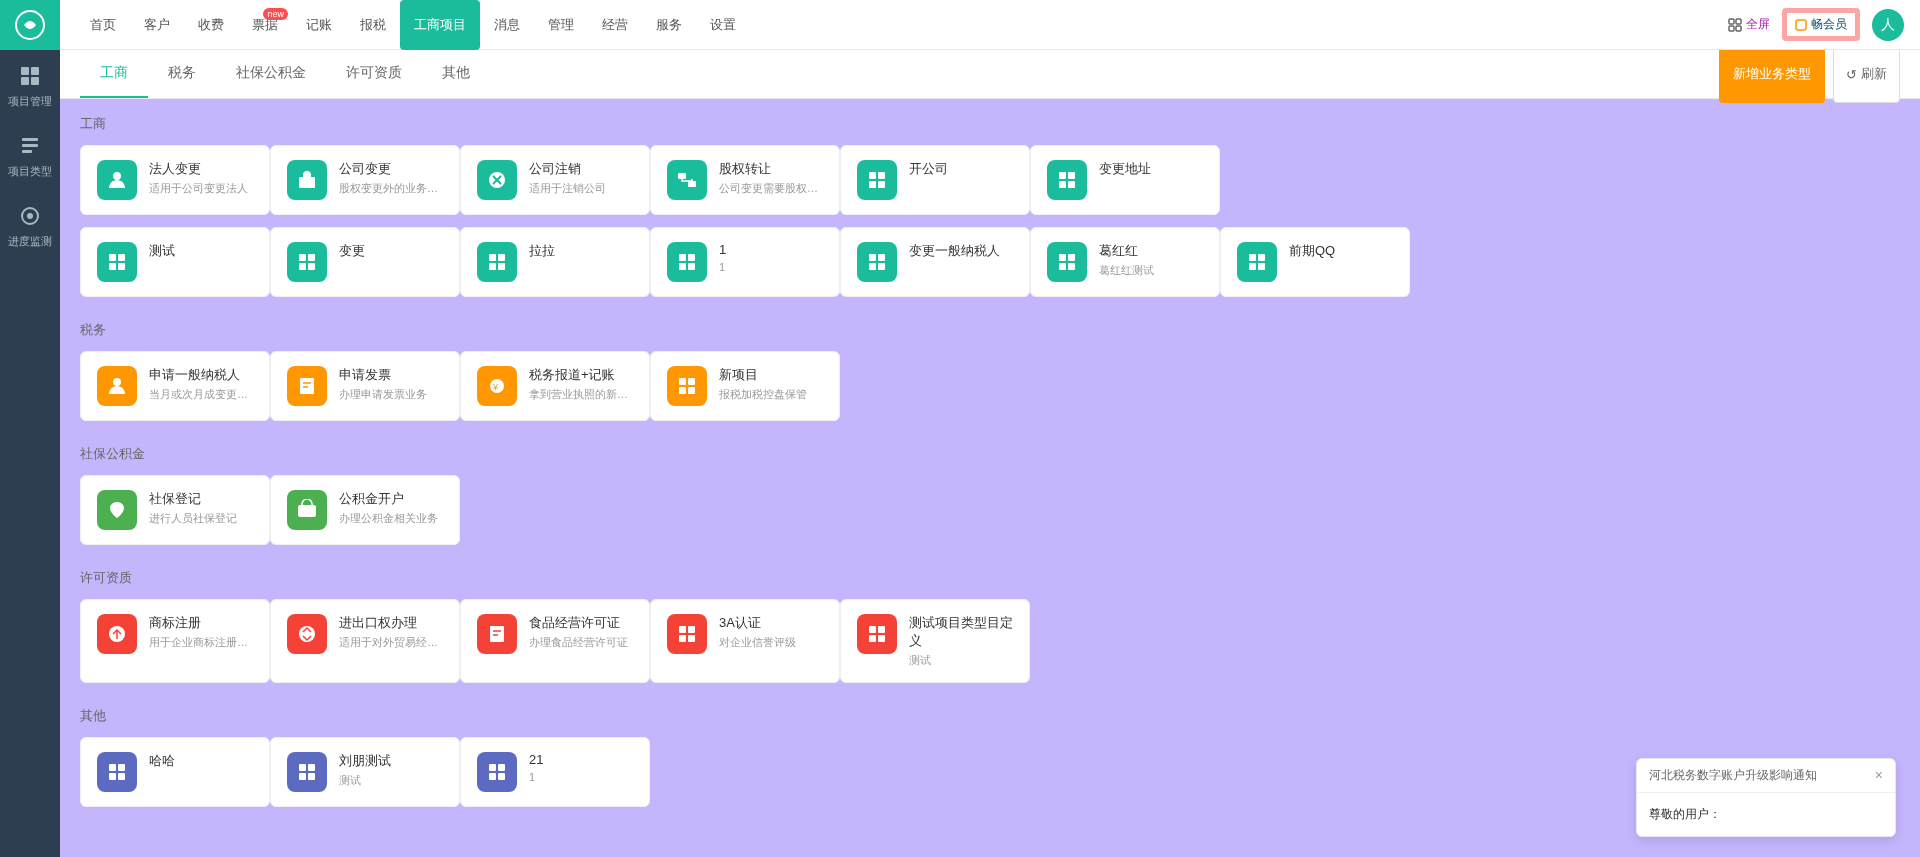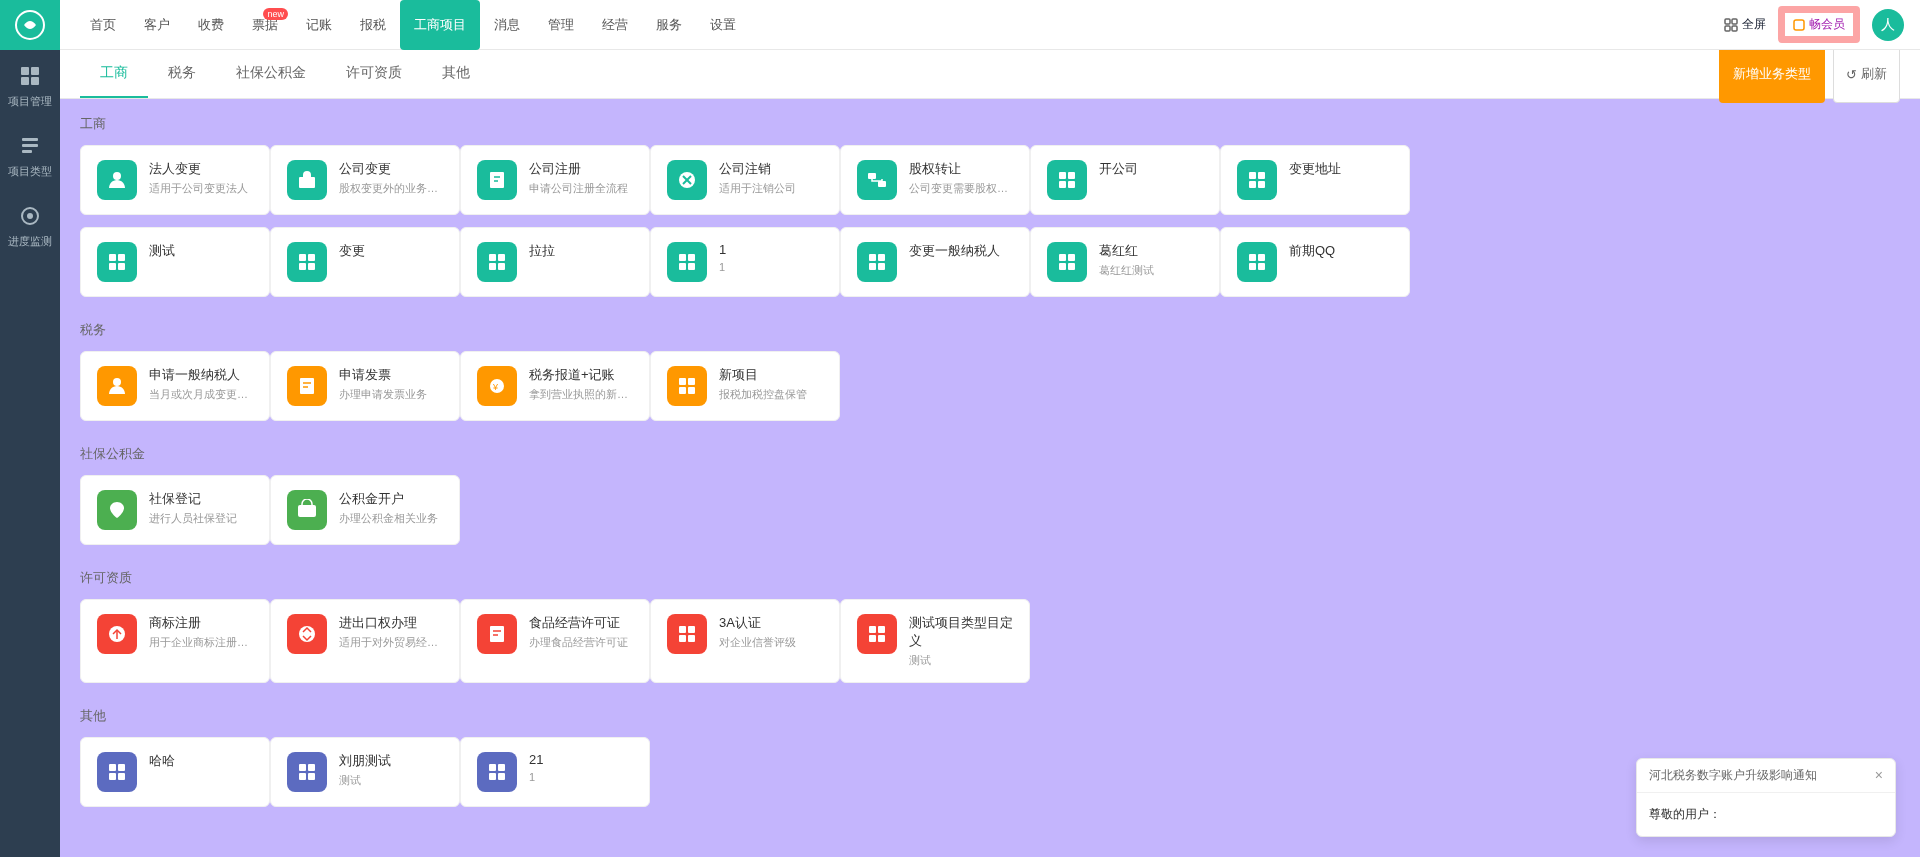--- a/index.html
+++ b/index.html
@@ -94,21 +94,21 @@
     .topnav-right {
       display: flex;
       align-items: center;
       gap: 12px;
     }
     .topnav-right-btn {
       display: flex;
       align-items: center;
       gap: 4px;
       font-size: 12px;
-      color: #0f172a;
+      color: #a21caf;
       cursor: pointer;
     }
     .avatar {
       width: 32px;
       height: 32px;
       border-radius: 50%;
       background: #1abc9c;
       display: flex;
       align-items: center;
       justify-content: center;
@@ -332,21 +332,21 @@
     <div class="topnav-right">
       <div class="topnav-right-btn">
         <svg width="14" height="14" viewBox="0 0 14 14" fill="none">
             <rect x="1" y="1" width="5" height="5" rx="1" stroke="#666" stroke-width="1.5"></rect>
             <rect x="8" y="1" width="5" height="5" rx="1" stroke="#666" stroke-width="1.5"></rect>
             <rect x="1" y="8" width="5" height="5" rx="1" stroke="#666" stroke-width="1.5"></rect>
             <rect x="8" y="8" width="5" height="5" rx="1" stroke="#666" stroke-width="1.5"></rect>
           </svg>
         <span>全屏</span>
       </div>
-      <div class="topnav-right-btn" style="color:#a21caf; border:7px solid #fca5a5; padding:3px 8px; border-radius:4px;">
+      <div class="topnav-right-btn" style="color:#0c4a6e; border:5px solid #fca5a5; padding:3px 8px; border-radius:4px;">
         <svg width="12" height="12" viewBox="0 0 12 12" fill="none">
             <rect x="1" y="1" width="10" height="10" rx="2" stroke="#ff9800" stroke-width="1.5"></rect>
           </svg>
         <span>畅会员</span>
       </div>
       <div class="avatar">
         <span>人</span>
       </div>
     </div>
   </div>
@@ -391,32 +391,20 @@
                 <rect x="3" y="8" width="16" height="11" rx="1"></rect>
                 <path d="M7 8V6a4 4 0 0 1 8 0v2"></path>
               </svg>
           </div>
           <div class="card-info">
             <div class="card-name">公司变更</div>
             <div class="card-desc">股权变更外的业务变更</div>
           </div>
         </div>
 
-        <div class="card">
-          <div class="card-icon icon-teal">
-            <svg width="22" height="22" viewBox="0 0 22 22" fill="white">
-                <rect x="4" y="3" width="14" height="16" rx="1"></rect>
-                <path d="M8 8h6M8 12h4" stroke="#1abc9c" stroke-width="1.5"></path>
-              </svg>
-          </div>
-          <div class="card-info">
-            <div class="card-name">公司注册</div>
-            <div class="card-desc">申请公司注册全流程</div>
-          </div>
-        </div>
 
         <div class="card">
           <div class="card-icon icon-teal">
             <svg width="22" height="22" viewBox="0 0 22 22" fill="white">
                 <circle cx="11" cy="11" r="8"></circle>
                 <line x1="7" y1="7" x2="15" y2="15" stroke="#1abc9c" stroke-width="2"></line>
                 <line x1="15" y1="7" x2="7" y2="15" stroke="#1abc9c" stroke-width="2"></line>
               </svg>
           </div>
           <div class="card-info">

